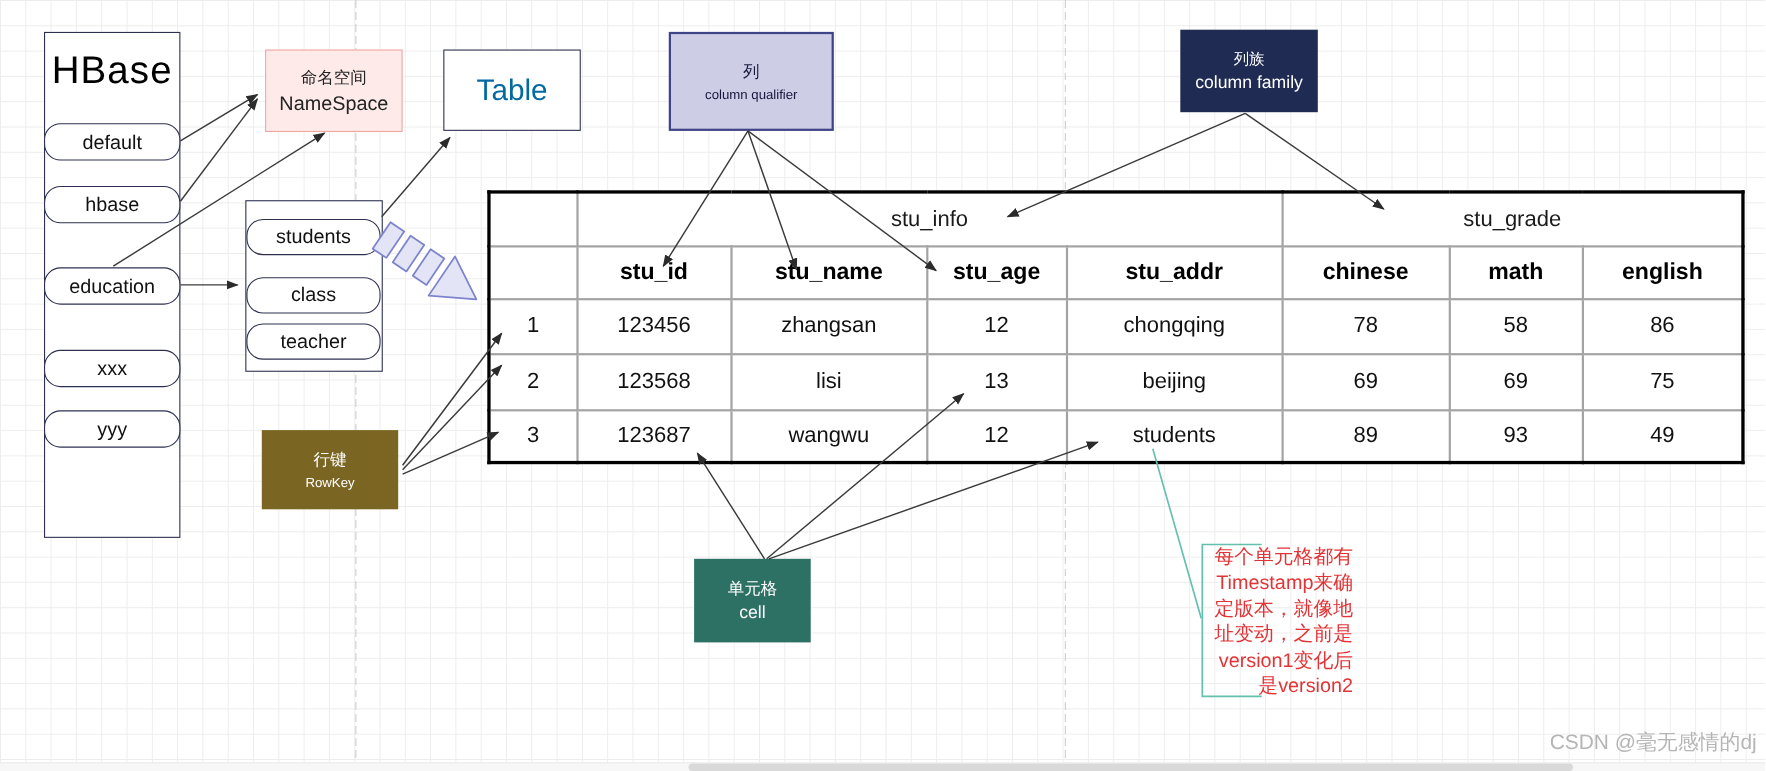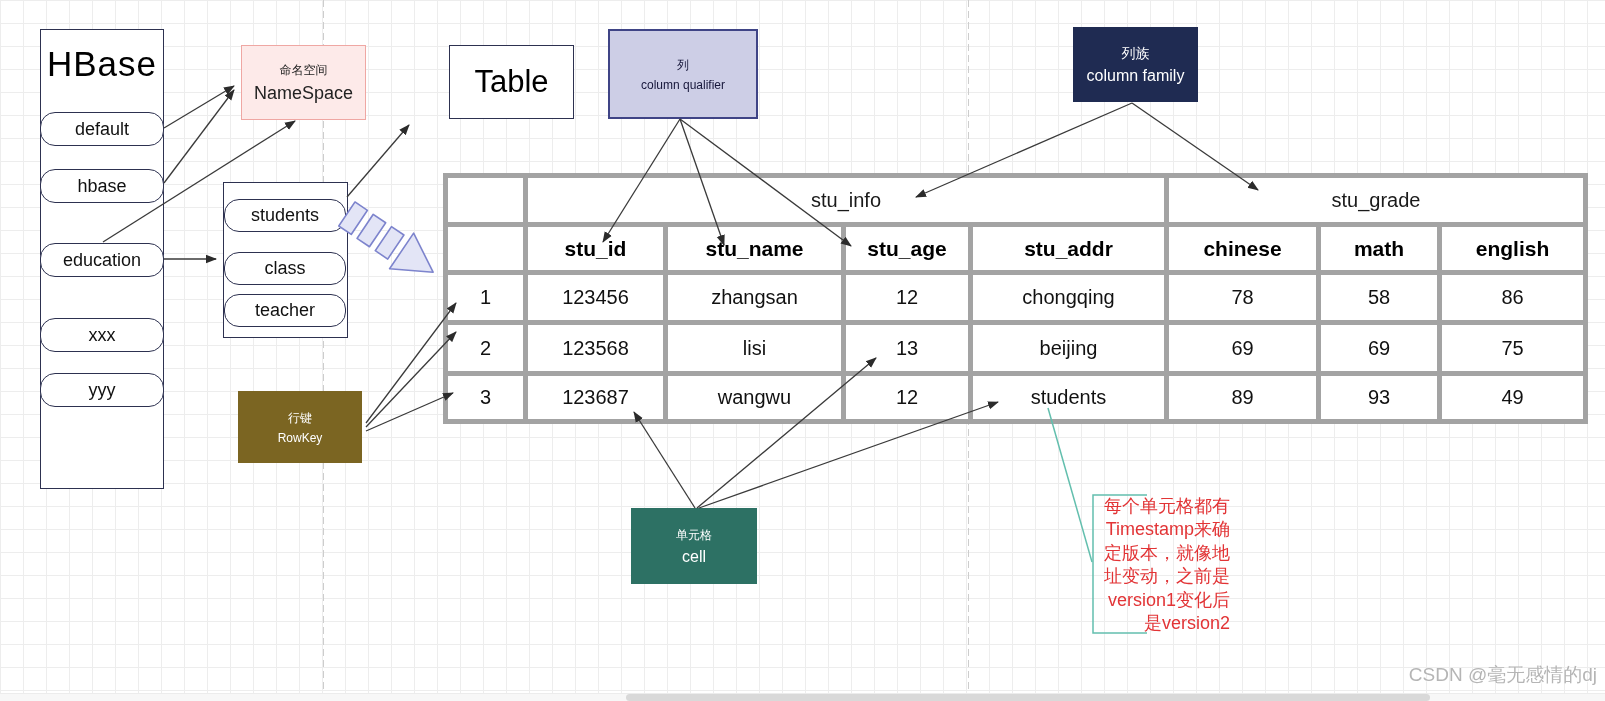--- a/index.html
+++ b/index.html
@@ -17,33 +17,33 @@
     background:repeating-linear-gradient(to bottom,#cdcdcd 0 7px,transparent 7px 11px);}
   
   .hbase-panel{left:40px;top:29px;width:124px;height:460px;border:1.5px solid #2d3150;background:#fff;}
   .hbase-title{left:40px;top:44px;width:124px;text-align:center;font-size:35px;letter-spacing:1px;color:#000;}
   .pill{height:34px;border:1.3px solid #2d3150;border-radius:15px;background:#fff;
         display:flex;align-items:center;justify-content:center;font-size:18px;}
   
   .students-panel{left:223px;top:182px;width:125px;height:156px;border:1.3px solid #2d3150;background:#fff;}
   
   .cbox{display:flex;flex-direction:column;align-items:center;justify-content:center;gap:4px;text-align:center;}
-  .cbox .zh{font-size:12px;}
+  .cbox .zh{font-size:15px;}
   .cbox .en{font-size:12px;}
   .namespace-box{left:241px;top:45px;width:125px;height:75px;background:#fdeae9;border:1px solid #efa7a3;color:#222;}
   .tablebox{left:403px;top:45px;width:125px;height:74px;background:#fff;border:1.3px solid #2d3150;
-    display:flex;align-items:center;justify-content:center;font-size:31px;color:#000000;margin-left:46px;}
+    display:flex;align-items:center;justify-content:center;font-size:27px;color:#0369a1;}
   .qualifier-box{left:608px;top:29px;width:150px;height:90px;background:#cdcee6;border:2.5px solid #3f4486;color:#16163a;}
   .family-box{left:1073px;top:27px;width:125px;height:75px;background:#1f2b52;color:#fff;}
   .rowkey-box{left:238px;top:391px;width:124px;height:72px;background:#7b6522;color:#fff;}
-  .cell-box{left:631px;top:508px;width:126px;height:76px;background:#2d7164;color:#fff;}
+  .cell-box{left:631px;top:508px;width:106px;height:76px;background:#2d7164;color:#fff;}
   
   .dtable-wrap{left:443px;top:173px;}
   table.dtable{border-collapse:collapse;table-layout:fixed;width:1140px;background:#fff;border:3px solid #000;}
-  table.dtable td,table.dtable th{border:5px solid #a3a3a3;text-align:center;padding:0;overflow:hidden;}
+  table.dtable td,table.dtable th{border:2px solid #a3a3a3;text-align:center;padding:0;overflow:hidden;}
   .fam-row td{font-size:20px;color:#1a1a1a;}
   .hdr-row th{font-size:21px;font-weight:700;color:#000;margin-left:24px;}
   .data-row td{font-size:20px;color:#111;}
   
   .annotation{left:1094px;top:495px;width:136px;text-align:right;font-size:18px;line-height:23.4px;color:#e23436;}
   
   .watermark{right:8px;top:662px;font-size:19px;color:#b5b5b5;text-shadow:1px 1px 1px #fff;}
   
   .sb-track{left:0;top:693px;width:1605px;height:8px;background:#f7f7f7;border-top:1px solid #ececec;}
   .sb-thumb{left:626px;top:694px;width:804px;height:7px;background:#d9d9d9;border-radius:4px;}

